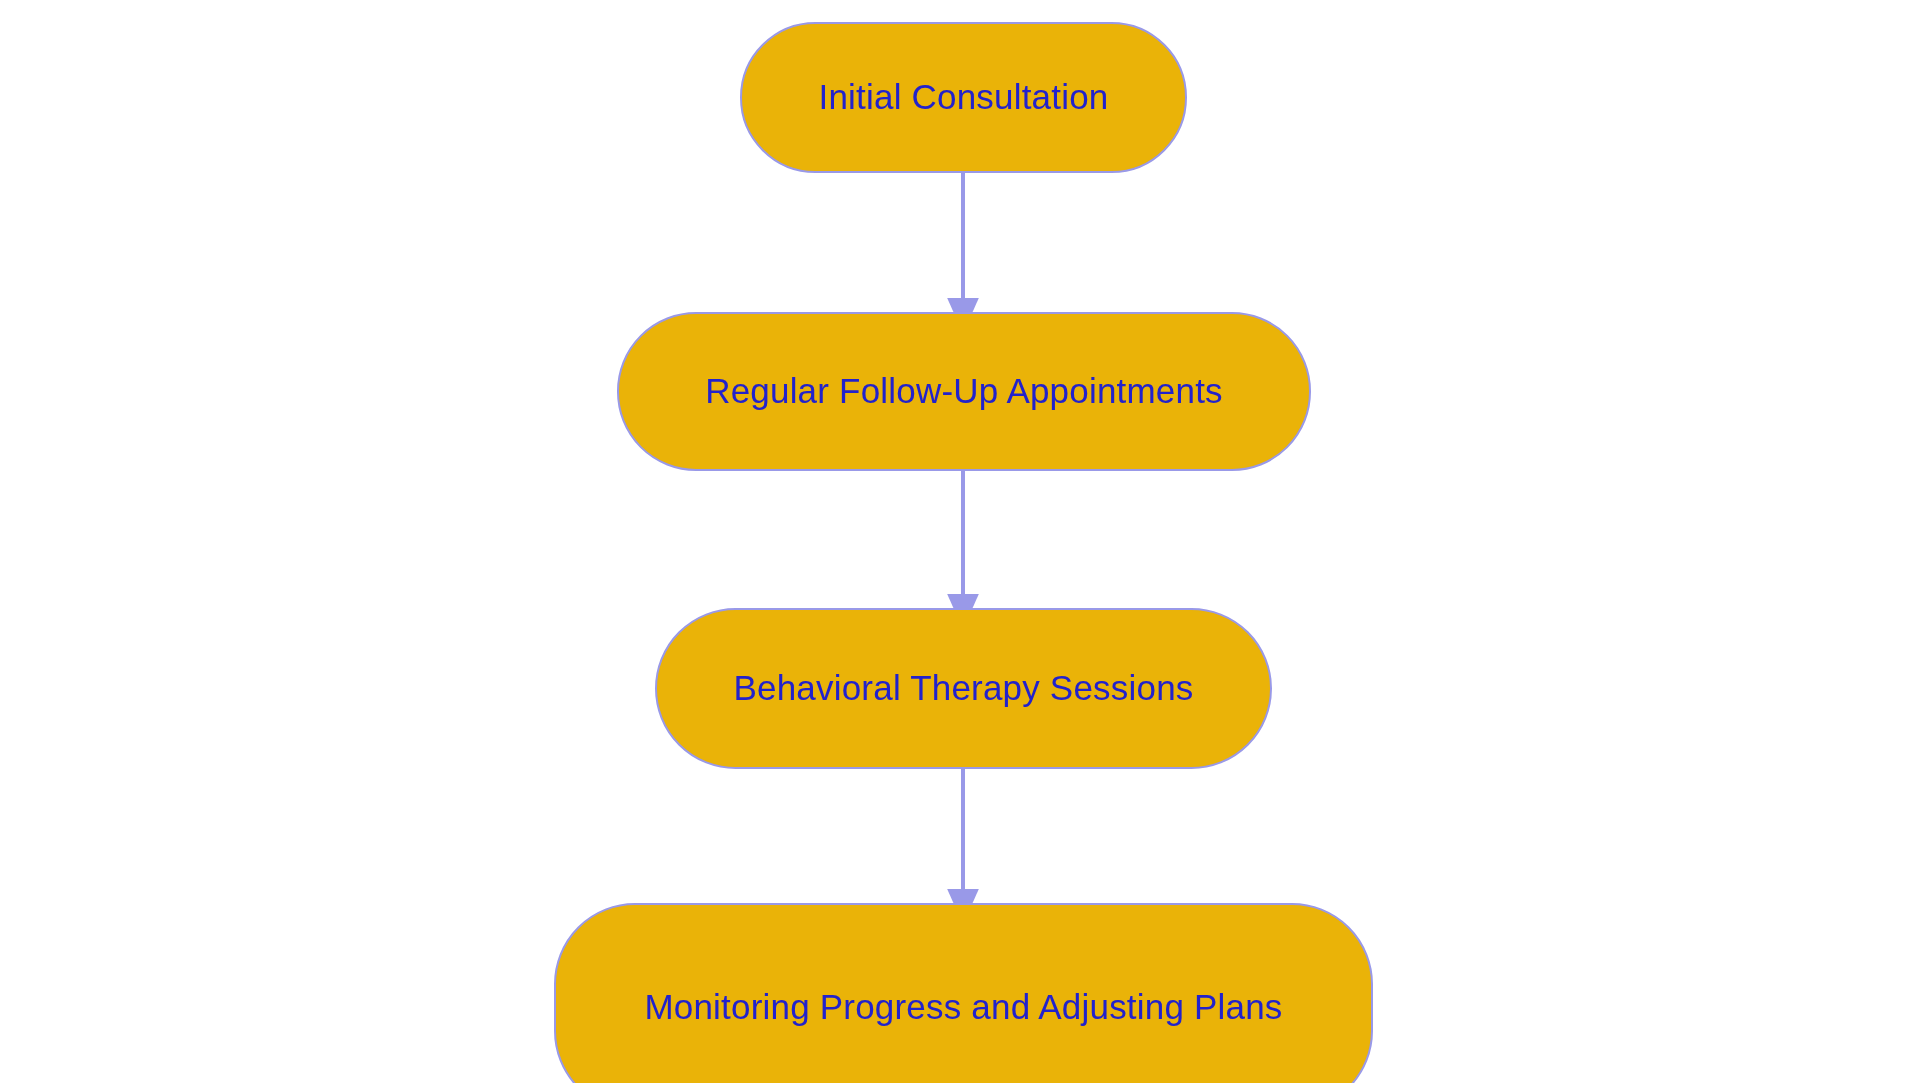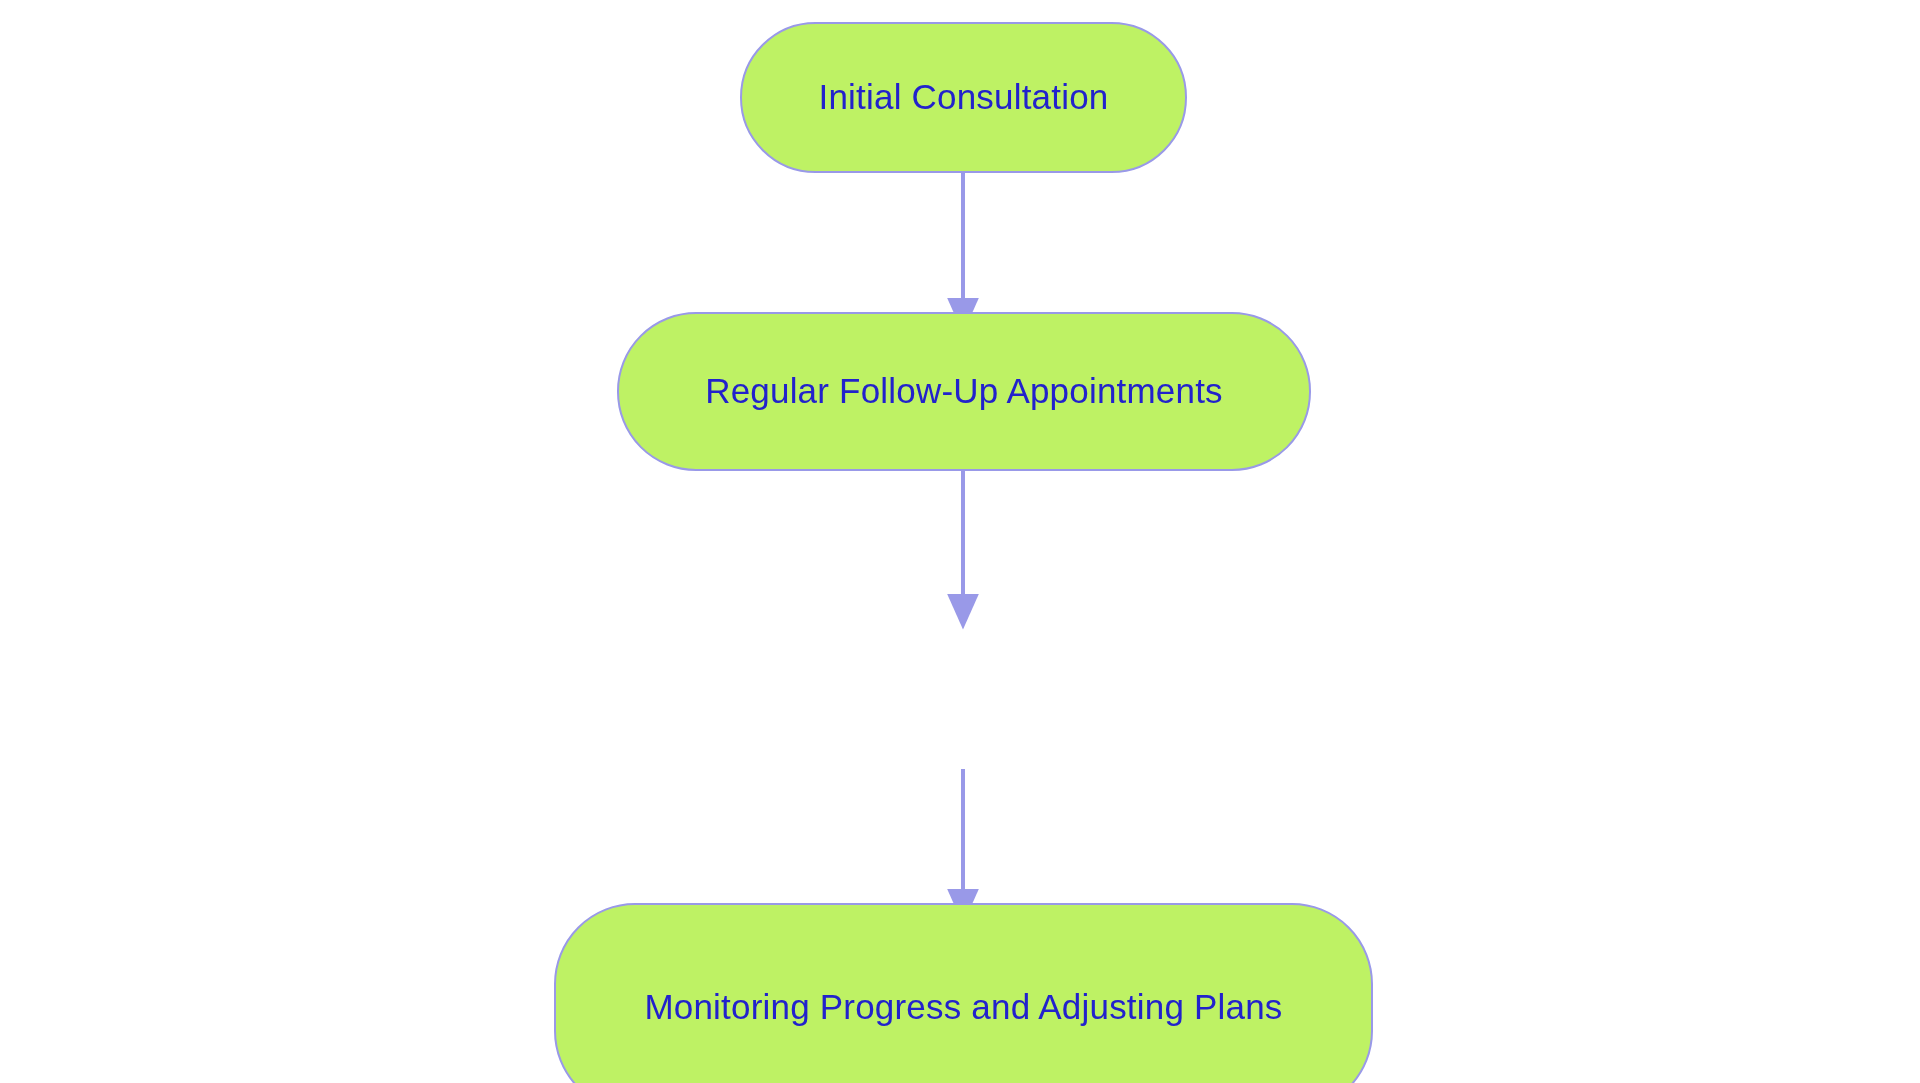--- a/index.html
+++ b/index.html
@@ -25,21 +25,21 @@
     top: 0;
     width: 1920px;
     height: 1083px;
   }
   .node {
     position: absolute;
     box-sizing: border-box;
     display: flex;
     align-items: center;
     justify-content: center;
-    background: #bef264;
+    background: #eab308;
     border: 2px solid #9999e8;
     border-radius: 76px;
     z-index: 2;
   }
   .node-label {
     color: #2222cc;
     font-family: "Liberation Sans", sans-serif;
     font-size: 35px;
     font-weight: 400;
     line-height: 1.1;
@@ -79,18 +79,21 @@
   </svg>
 
   <div class="node" id="node-0">
     <span class="node-label">Initial Consultation</span>
   </div>
 
   <div class="node" id="node-1">
     <span class="node-label">Regular Follow-Up Appointments</span>
   </div>
 
+  <div class="node" id="node-2">
+    <span class="node-label">Behavioral Therapy Sessions</span>
+  </div>
 
   <div class="node" id="node-3">
     <span class="node-label">Monitoring Progress and Adjusting Plans</span>
   </div>
 
 </div>
 
 </body></html>

